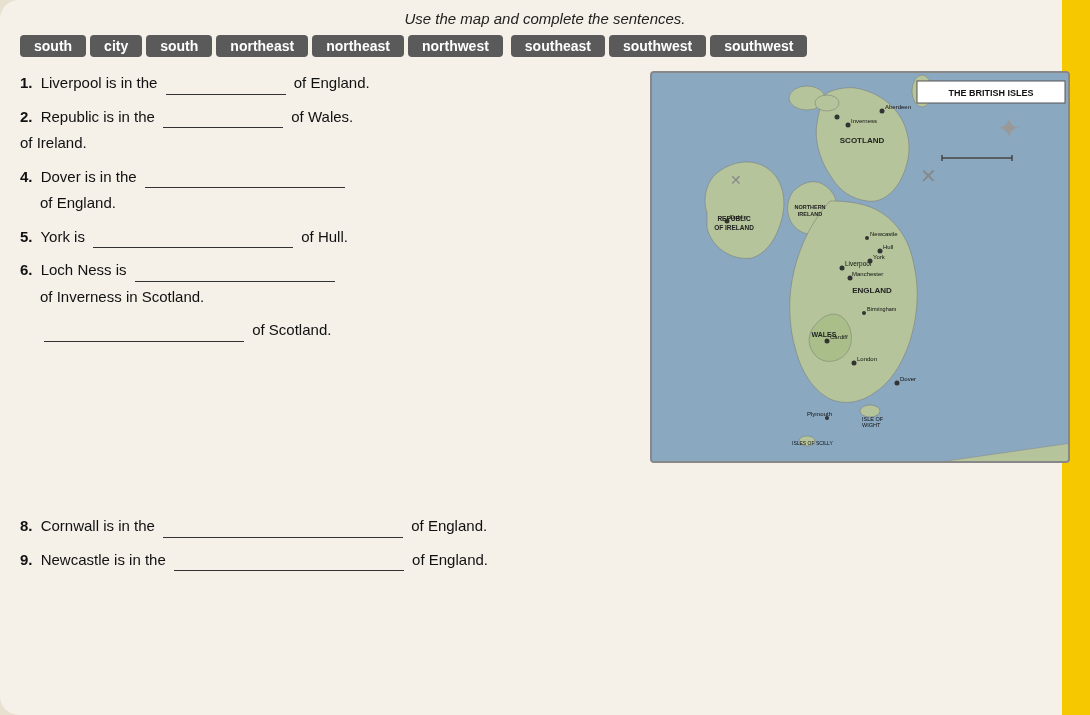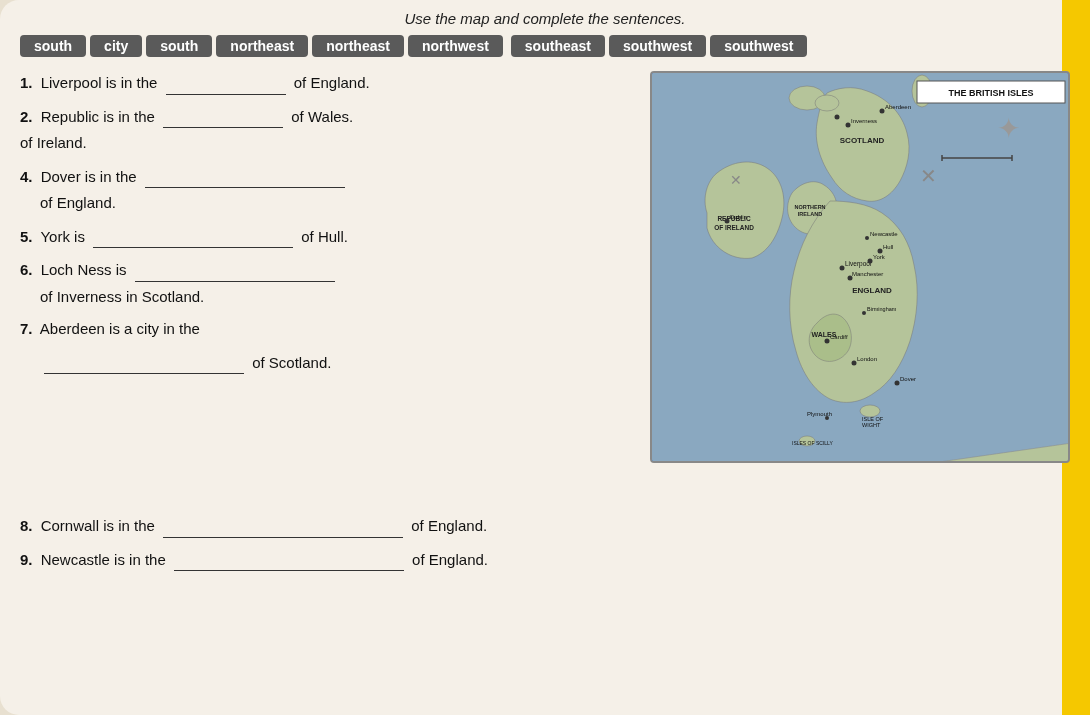--- a/index.html
+++ b/index.html
@@ -159,24 +159,20 @@
 
       <div class="question-item">
         <span class="q-num">6.</span>
         <span>Loch Ness is</span>
         <span class="blank blank-long">&nbsp;&nbsp;&nbsp;&nbsp;&nbsp;&nbsp;&nbsp;&nbsp;&nbsp;&nbsp;&nbsp;&nbsp;&nbsp;&nbsp;&nbsp;&nbsp;&nbsp;&nbsp;&nbsp;&nbsp;&nbsp;&nbsp;&nbsp;&nbsp;</span>
       </div>
       <div class="question-item" style="margin-left:20px; margin-top:-6px;">
         <span>of Inverness in Scotland.</span>
       </div>
 
-      <div class="question-item">
-        <span class="q-num">7.</span>
-        <span>Aberdeen is a city in the</span>
-      </div>
       <div class="question-item" style="margin-left:20px; margin-top:2px;">
         <span class="blank blank-long" style="min-width:200px;">&nbsp;&nbsp;&nbsp;&nbsp;&nbsp;&nbsp;&nbsp;&nbsp;&nbsp;&nbsp;&nbsp;&nbsp;&nbsp;&nbsp;&nbsp;&nbsp;&nbsp;&nbsp;&nbsp;&nbsp;&nbsp;&nbsp;&nbsp;&nbsp;</span>
         <span>of Scotland.</span>
       </div>
 
     </div>
 
     <div class="map-col">
       <div class="map-container">
         

